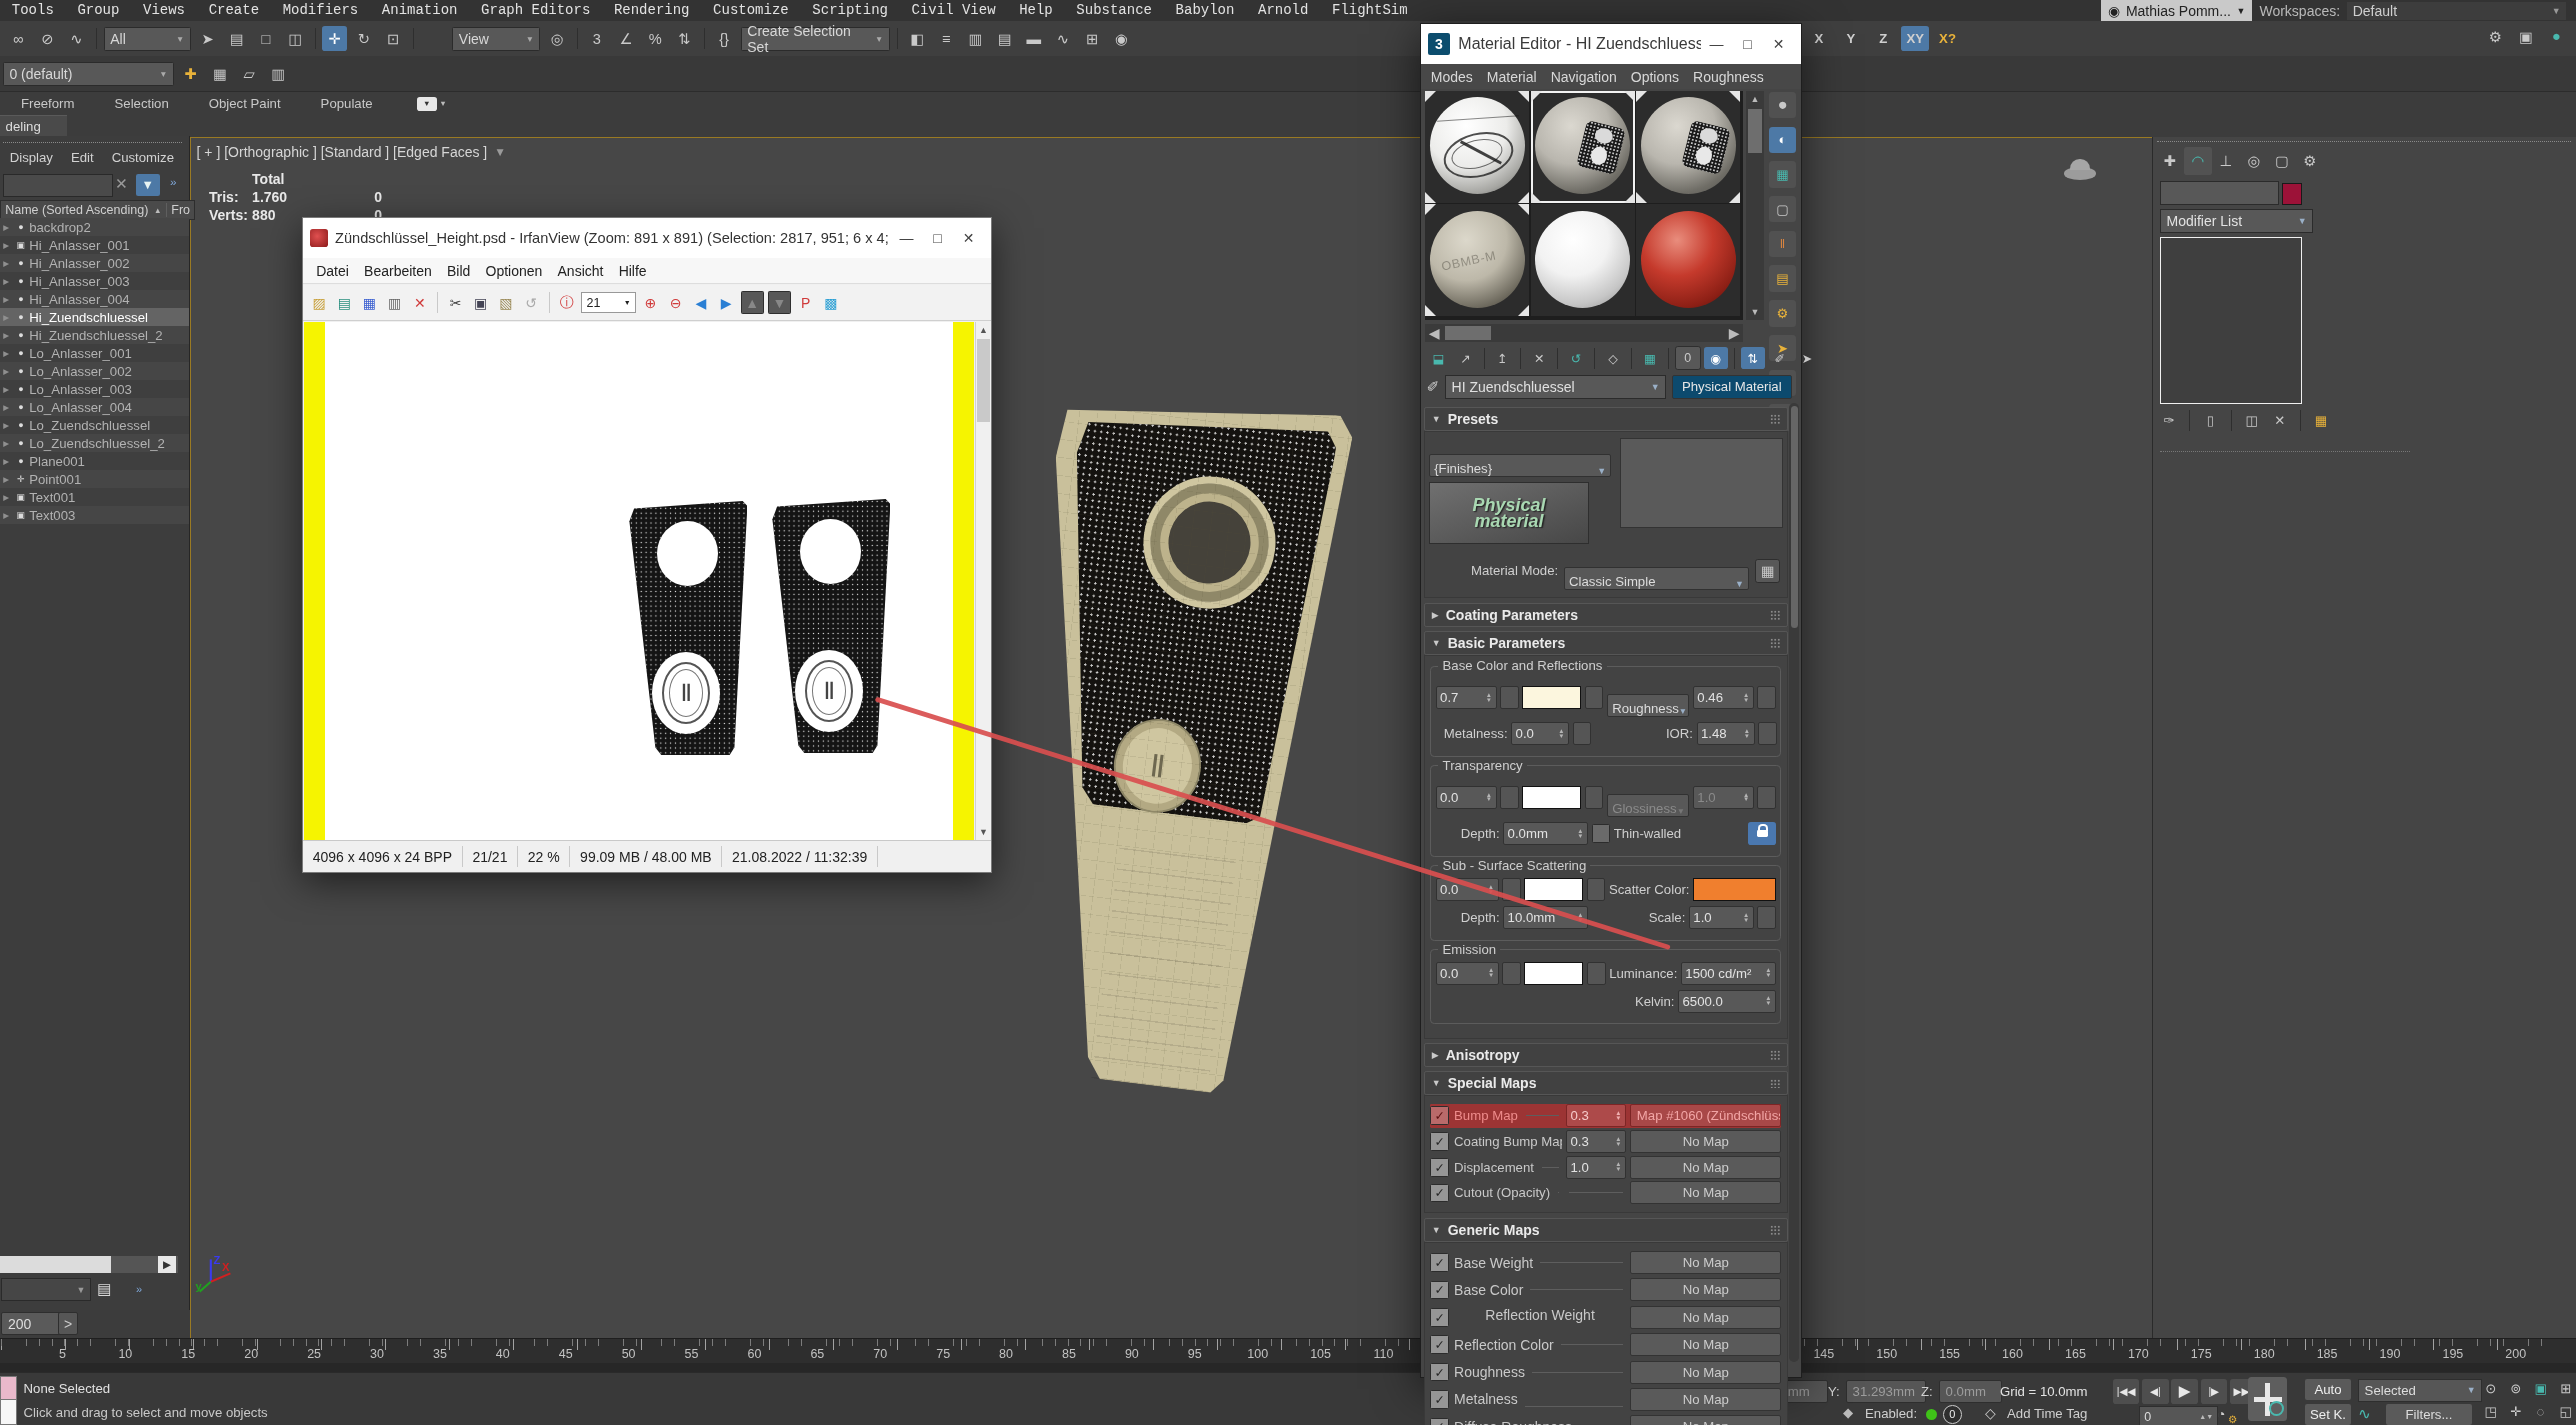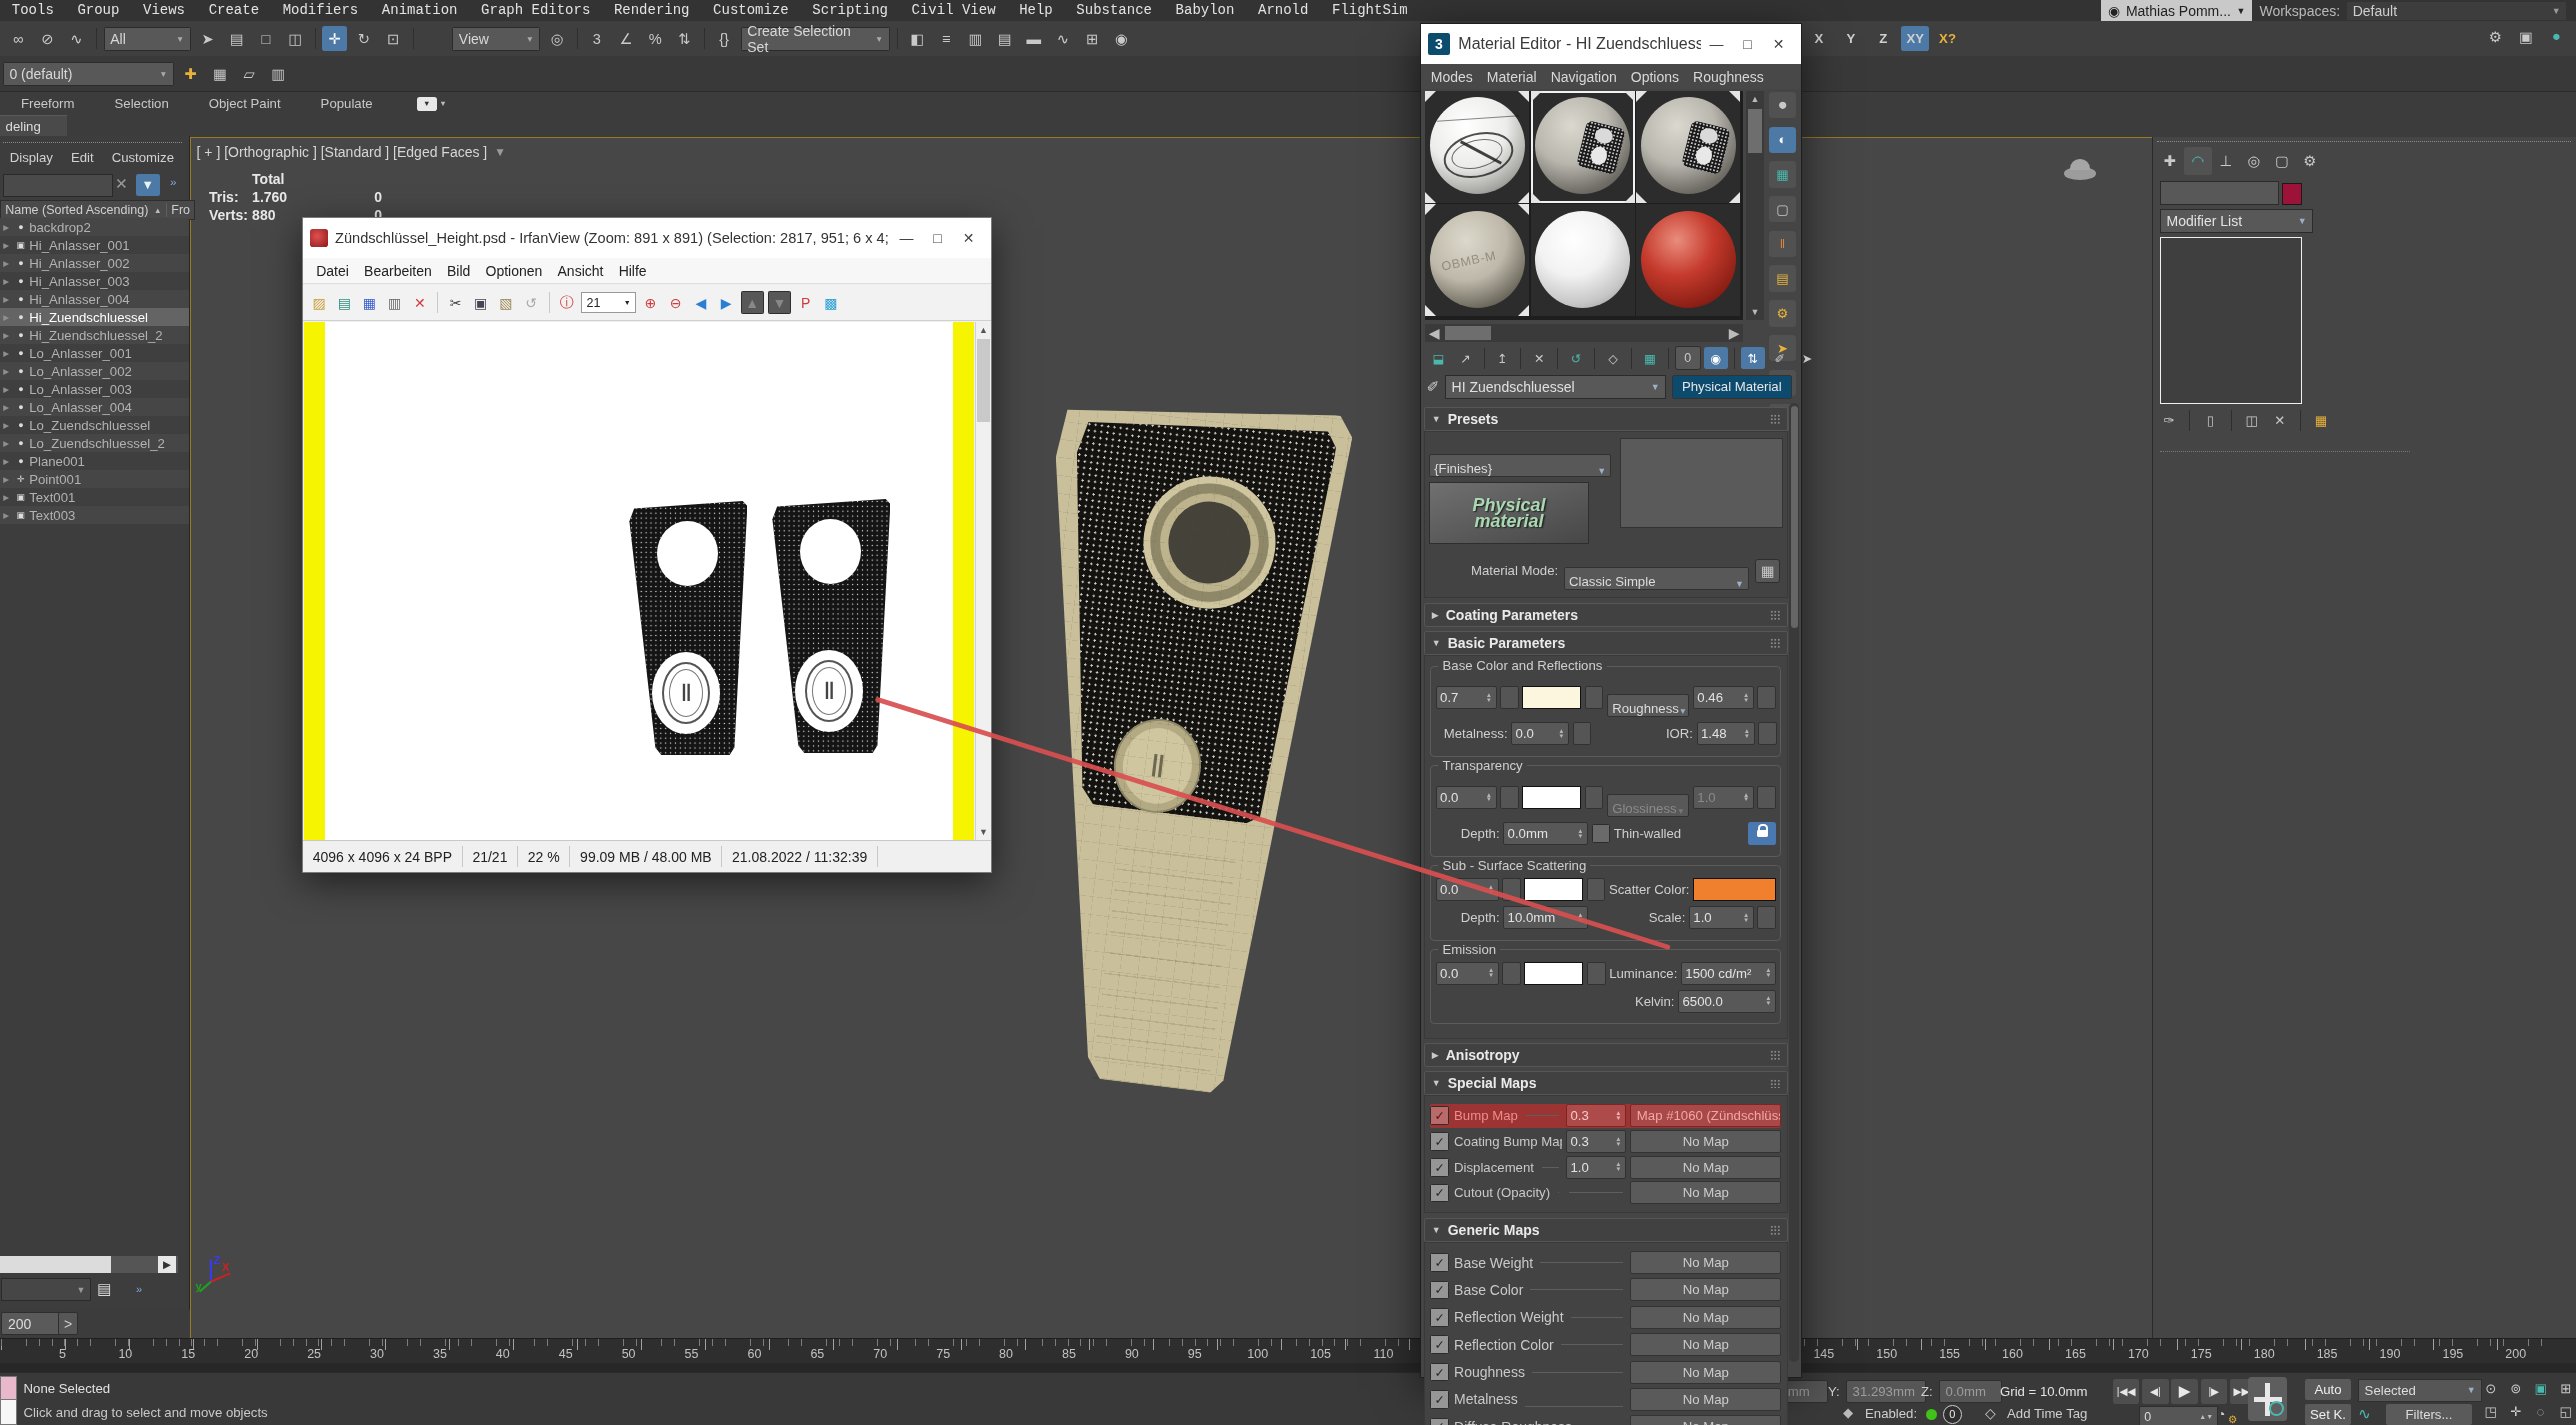--- a/index.html
+++ b/index.html
@@ -1021,21 +1021,21 @@
           <div class="gmaprow">
             <span class="chk">✓</span>
             <span class="lbl maprow" style="display: flex; height: auto; margin: 0px; grid-template-columns: none;">
               <span style="color: rgb(201, 201, 201);">Base Color</span>
               <span class="line"></span>
             </span>
             <div class="mapbtn">No Map</div>
           </div>
           <div class="gmaprow">
             <span class="chk">✓</span>
-            <span class="lbl maprow" style="display: flex; height: auto; margin: 0px; grid-template-columns: none;">
+            <span class="lbl maprow" style="display: flex; height: auto; margin: 0px; grid-template-columns: none; flex-direction: column;">
               <span style="color: rgb(201, 201, 201);">Reflection Weight</span>
               <span class="line"></span>
             </span>
             <div class="mapbtn">No Map</div>
           </div>
           <div class="gmaprow">
             <span class="chk">✓</span>
             <span class="lbl maprow" style="display: flex; height: auto; margin: 0px; grid-template-columns: none;">
               <span style="color: rgb(201, 201, 201);">Reflection Color</span>
               <span class="line"></span>

